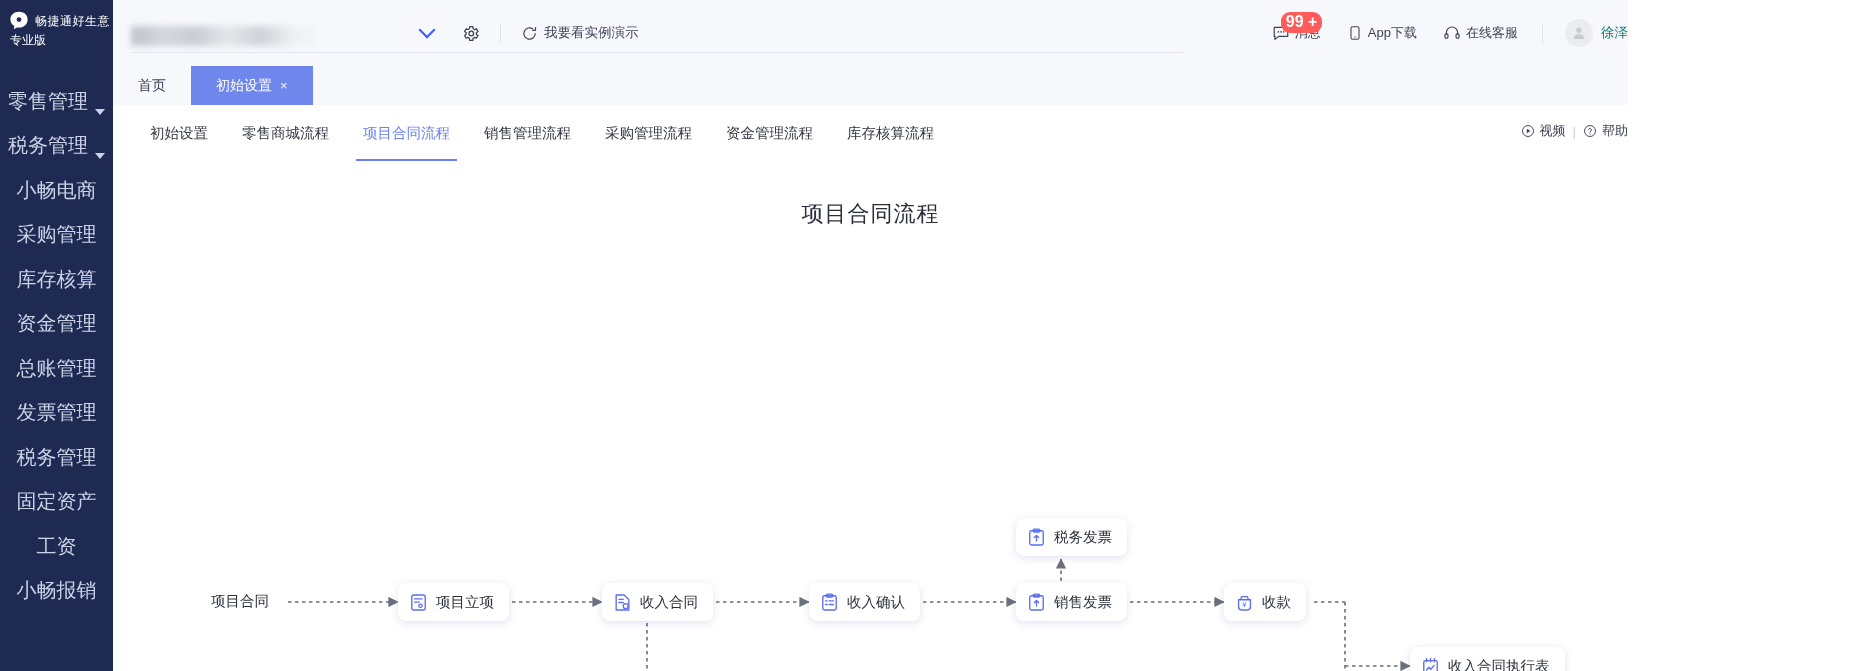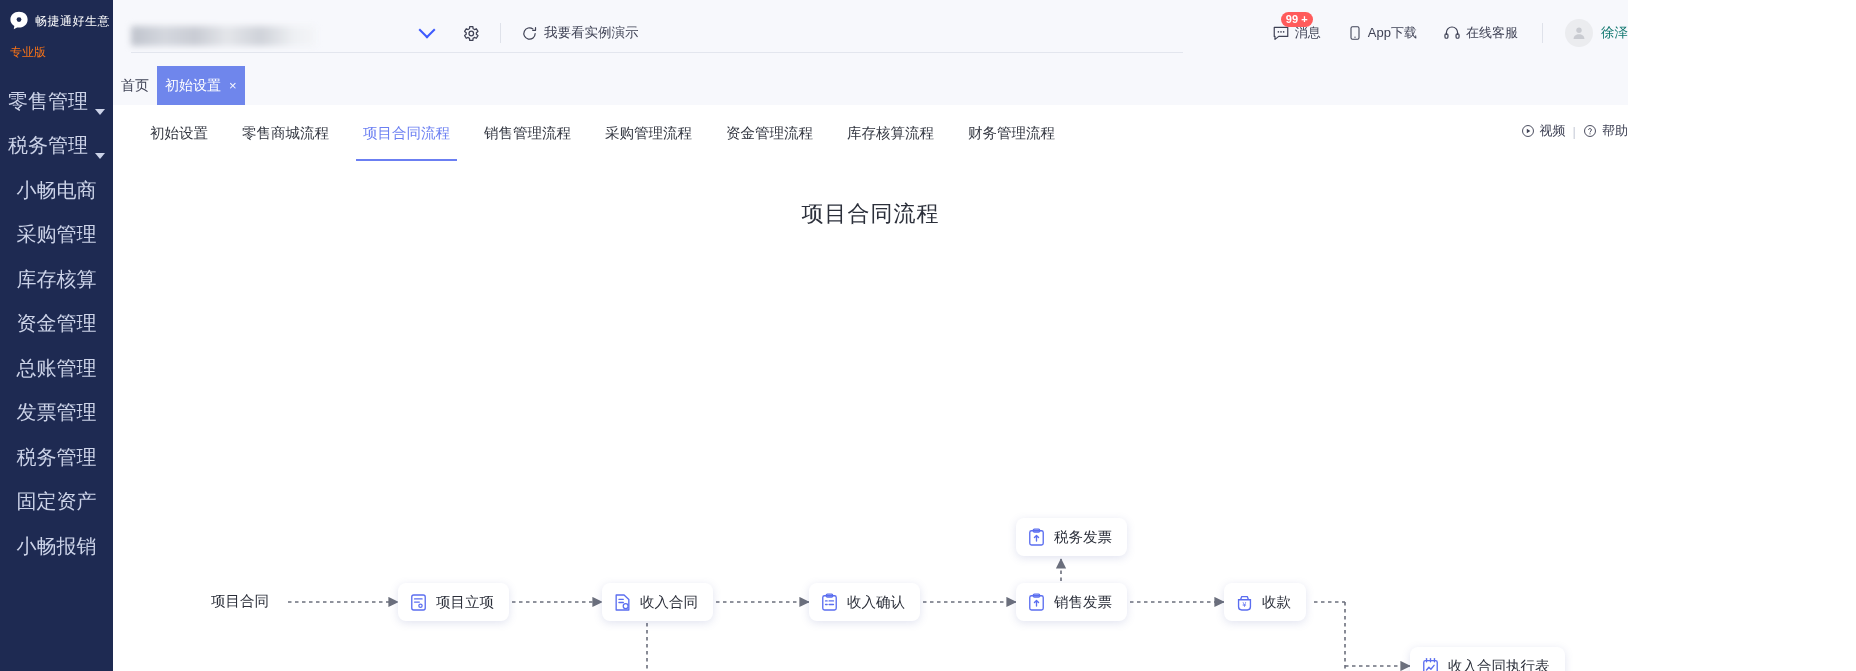--- a/index.html
+++ b/index.html
@@ -25,21 +25,21 @@
   .logo-row { display: flex; align-items: center; gap: 5px; }
   .logo-mark {
     width: 22px; height: 22px; flex: 0 0 22px;
     display: flex; align-items: center; justify-content: center;
   }
   .logo-text {
     color: #ffffff; font-size: 12px; letter-spacing: .5px;
     white-space: nowrap; overflow: hidden;
   }
   .logo-sub {
-    color: #f97316; font-size: 12px; margin-top: 12px; padding-left: 2px;
+    color: #ffffff; font-size: 12px; margin-top: 0; padding-left: 2px;
   }
   .menu { margin-top: 4px; }
   .menu-item {
     height: 44.5px; display: flex; align-items: flex-end;
     justify-content: center; gap: 7px;
     color: #ccd3e8; font-size: 20px; cursor: pointer;
     white-space: nowrap;
   }
   .caret-down {
     width: 0; height: 0;
@@ -80,39 +80,39 @@
     margin-left: auto; display:flex; align-items:center;
     padding-right: 0px; gap: 0px;
   }
   .hdr-item {
     display:flex; align-items:center; gap:5px;
     color:#3f4255; font-size:13px; cursor:pointer;
     position:relative; margin-left: 26px; white-space:nowrap;
   }
   .badge {
     position:absolute; left: 9px; top: -12px;
-    background:#ff5b5b; color:#fff; font-size:11px; font-weight:bold;
+    background:#ff5b5b; color:#fff; font-size:16px; font-weight:bold;
     border-radius: 9px; padding: 1px 5px 2px; line-height:1.1;
     white-space:nowrap;
   }
   .avatar {
     width: 28px; height: 28px; border-radius: 50%;
     background:#ebecef; display:flex; align-items:center; justify-content:center;
     margin-left: 22px;
   }
   .user-name { font-size:13.5px; color:#0f766e; margin-left:8px; white-space:nowrap; }
 
   
   .tabstrip {
     position:absolute; left:113px; top: 66px; right:0; height: 39px;
     background:#f7f8fc; display:flex; align-items:flex-end;
   }
   .tab {
     height: 39px; display:flex; align-items:center; gap:8px;
-    padding: 0 8px; font-size: 14px; color:#3f4255; cursor:pointer;
+    padding: 0 25px; font-size: 14px; color:#3f4255; cursor:pointer;
   }
   .tab.active { background:#6f86ec; color:#ffffff; }
   .tab-close { font-size: 13px; opacity:.95; }
 
   
   .panel {
     position:absolute; left:113px; top:105px; right:0; bottom:0;
     background:#ffffff; overflow:hidden;
   }
   .subnav {
@@ -210,20 +210,23 @@
       <div class="menu-item">
         <span>发票管理</span>
       </div>
       <div class="menu-item">
         <span>税务管理</span>
       </div>
       <div class="menu-item">
         <span>固定资产</span>
       </div>
       <div class="menu-item">
+        <span>工资</span>
+      </div>
+      <div class="menu-item">
         <span>小畅报销</span>
       </div>
     </div>
   </div>
 
   <div class="header">
     <div class="hdr-left">
       <div class="blur-field" title=""></div>
       <div class="chev-down"></div>
       <div class="gear-wrap">
@@ -297,21 +300,20 @@
   <div class="panel">
 
     <div class="subnav">
       <div class="subnav-item">初始设置</div>
       <div class="subnav-item">零售商城流程</div>
       <div class="subnav-item active">项目合同流程</div>
       <div class="subnav-item">销售管理流程</div>
       <div class="subnav-item">采购管理流程</div>
       <div class="subnav-item">资金管理流程</div>
       <div class="subnav-item">库存核算流程</div>
-      <div class="subnav-item">财务管理流程</div>
 
       <div class="subnav-right">
         <div class="snr-item">
           <svg width="14" height="14" viewBox="0 0 24 24">
             <circle cx="12" cy="12" r="9.4" fill="none" stroke="#3f4255" stroke-width="1.6"></circle>
             <path d="M10 8.2l6 3.8-6 3.8z" fill="#3f4255"></path>
           </svg>
           <span>视频</span>
         </div>
         <span class="snr-sep">|</span>

